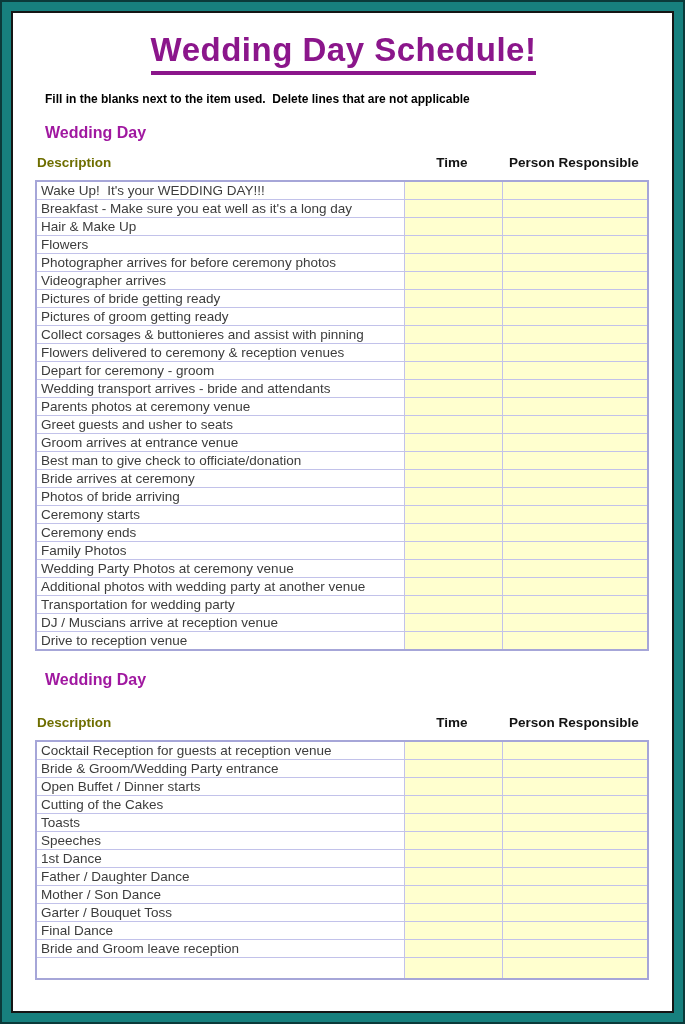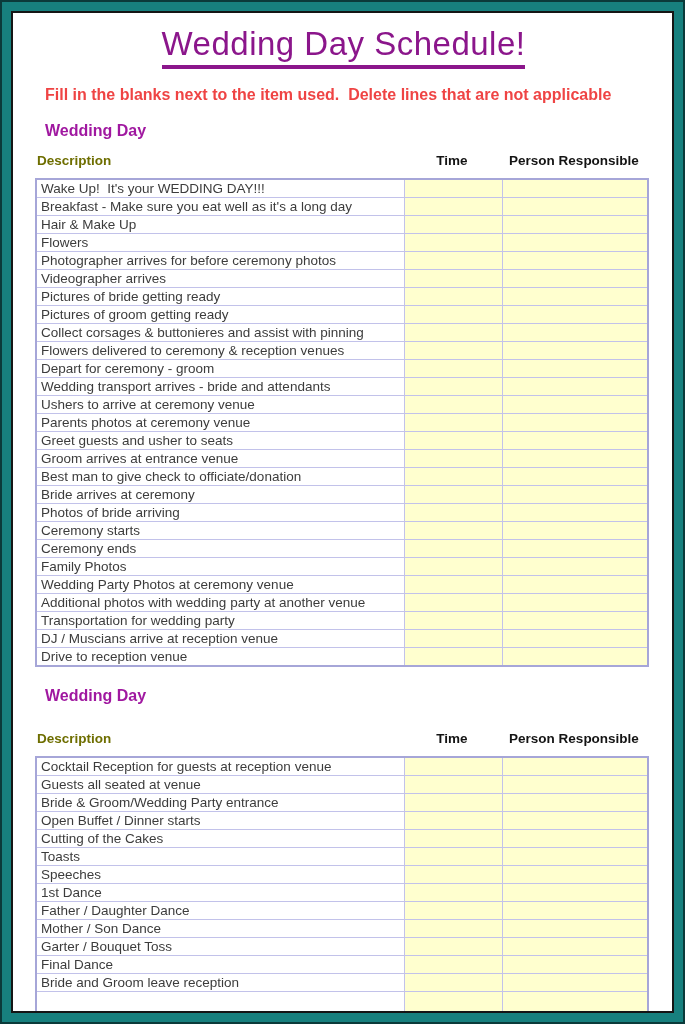--- a/index.html
+++ b/index.html
@@ -17,37 +17,37 @@
   .sheet {
     width: 100%;
     height: 100%;
     background: #ffffff;
     border: 2px solid #151515;
     padding: 8px 20px 0 22px;
     overflow: hidden;
   }
 
   h1.doc-title {
-    margin: 4px 0 0 0;
+    margin: 10px 0 0 0;
     text-align: center;
     font-size: 33px;
-    font-weight: normal;
+    font-weight: bold;
     color: #8b168b;
     letter-spacing: 0.5px;
   }
   h1.doc-title .underlined {
     border-bottom: 4px solid #8b168b;
     padding-bottom: 3px;
   }
 
   .instructions {
     margin: 23px 0 0 10px;
-    font-size: 16px;
+    font-size: 12px;
     font-weight: bold;
-    color: #ef4444;
+    color: #000000;
     white-space: pre;
   }
 
   .section-heading {
     margin: 18px 0 0 10px;
     font-size: 16px;
     font-weight: bold;
     color: #a018a0;
   }
   .section.gap-lg .section-heading { margin-top: 20px; }
@@ -164,25 +164,20 @@
               <td class="desc">Depart for ceremony - groom</td>
               <td class="time"></td>
               <td class="person"></td>
             </tr>
             <tr>
               <td class="desc">Wedding transport arrives - bride and attendants</td>
               <td class="time"></td>
               <td class="person"></td>
             </tr>
             <tr>
-              <td class="desc">Ushers to arrive at ceremony venue</td>
-              <td class="time"></td>
-              <td class="person"></td>
-            </tr>
-            <tr>
               <td class="desc">Parents photos at ceremony venue</td>
               <td class="time"></td>
               <td class="person"></td>
             </tr>
             <tr>
               <td class="desc">Greet guests and usher to seats</td>
               <td class="time"></td>
               <td class="person"></td>
             </tr>
             <tr>
@@ -262,25 +257,20 @@
             <col style="width:98px">
             <col style="width:146px">
           </colgroup>
         <tbody>
             <tr>
               <td class="desc">Cocktail Reception for guests at reception venue</td>
               <td class="time"></td>
               <td class="person"></td>
             </tr>
             <tr>
-              <td class="desc">Guests all seated at venue</td>
-              <td class="time"></td>
-              <td class="person"></td>
-            </tr>
-            <tr>
               <td class="desc">Bride &amp; Groom/Wedding Party entrance</td>
               <td class="time"></td>
               <td class="person"></td>
             </tr>
             <tr>
               <td class="desc">Open Buffet / Dinner starts</td>
               <td class="time"></td>
               <td class="person"></td>
             </tr>
             <tr>

